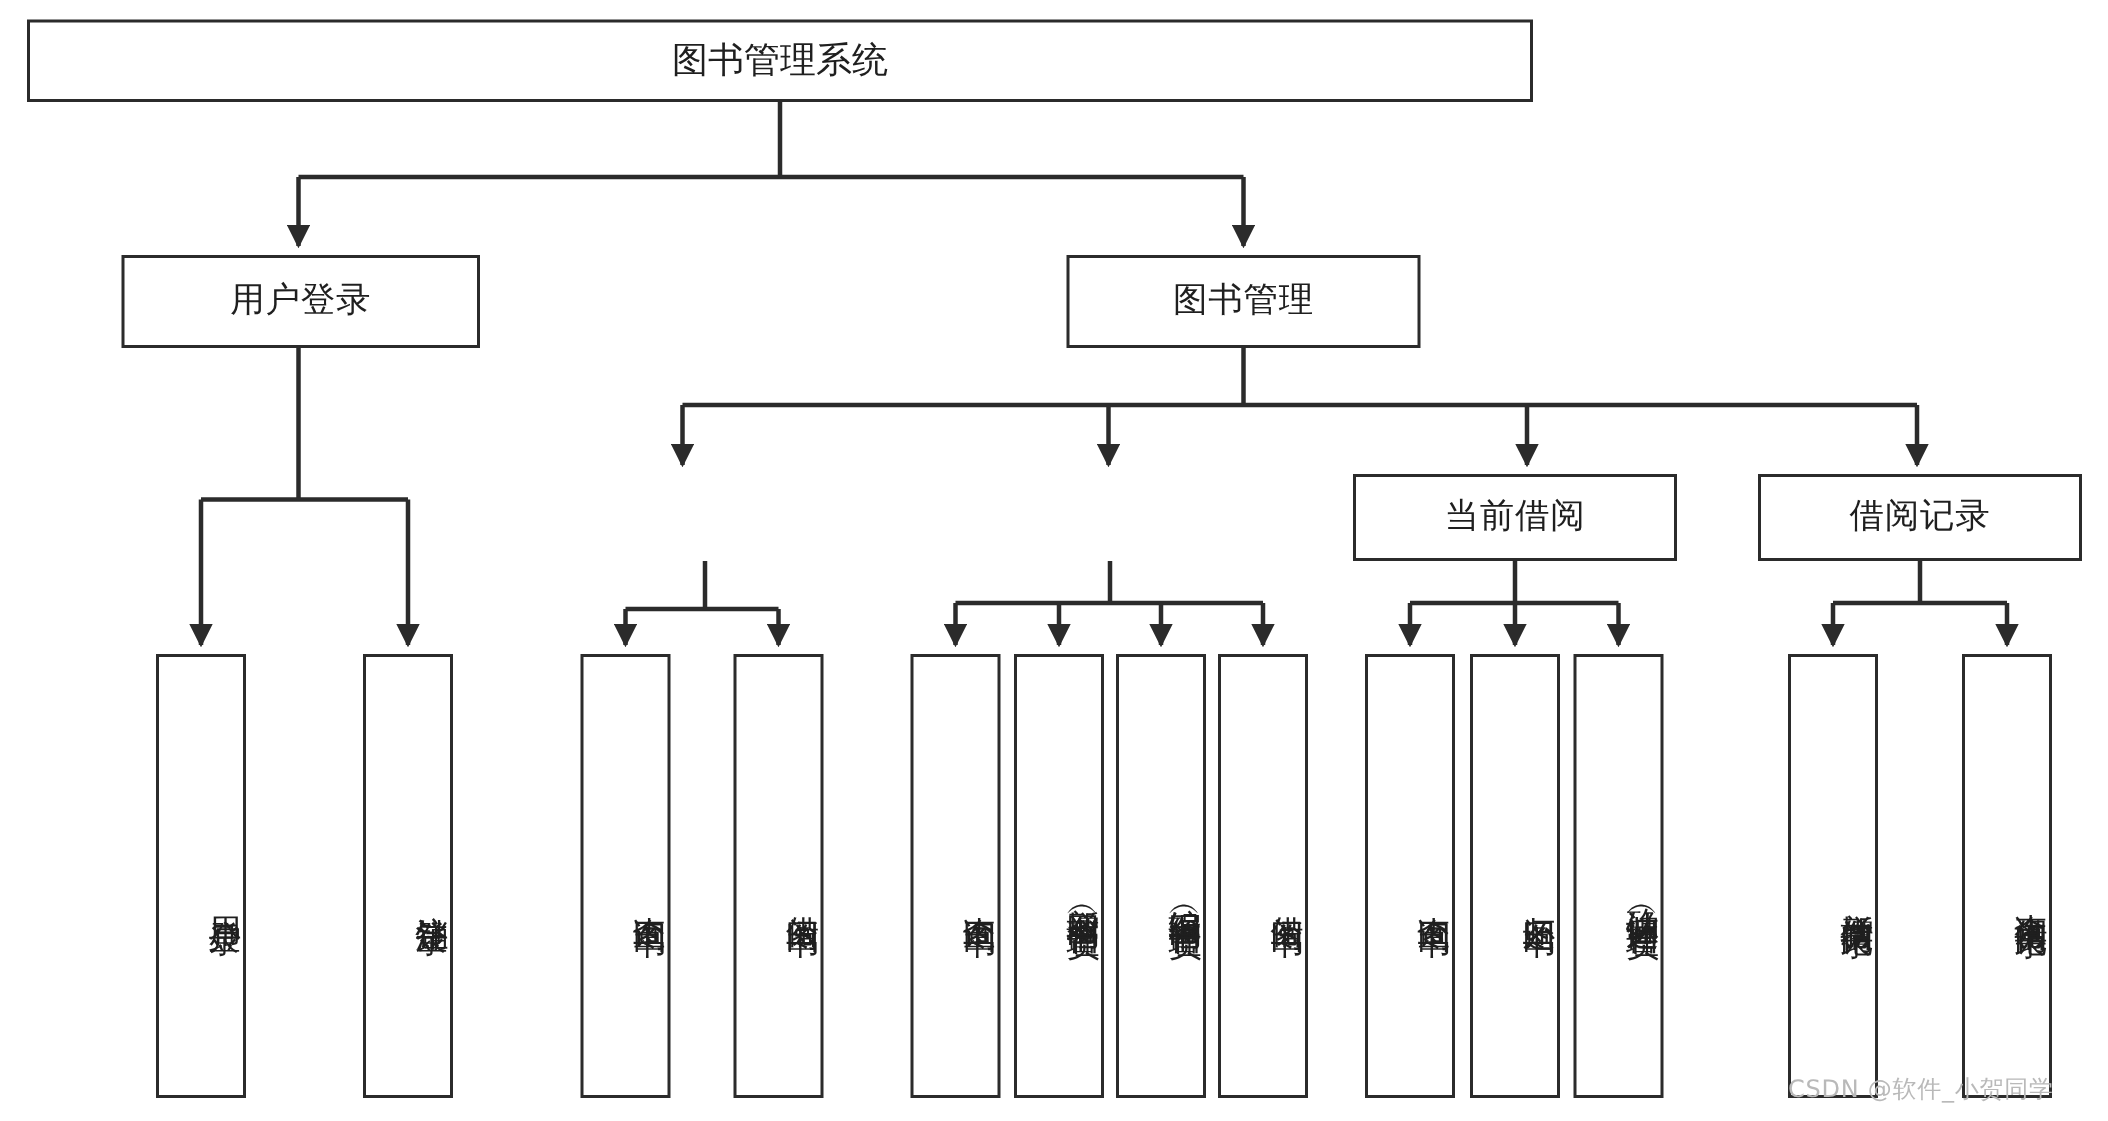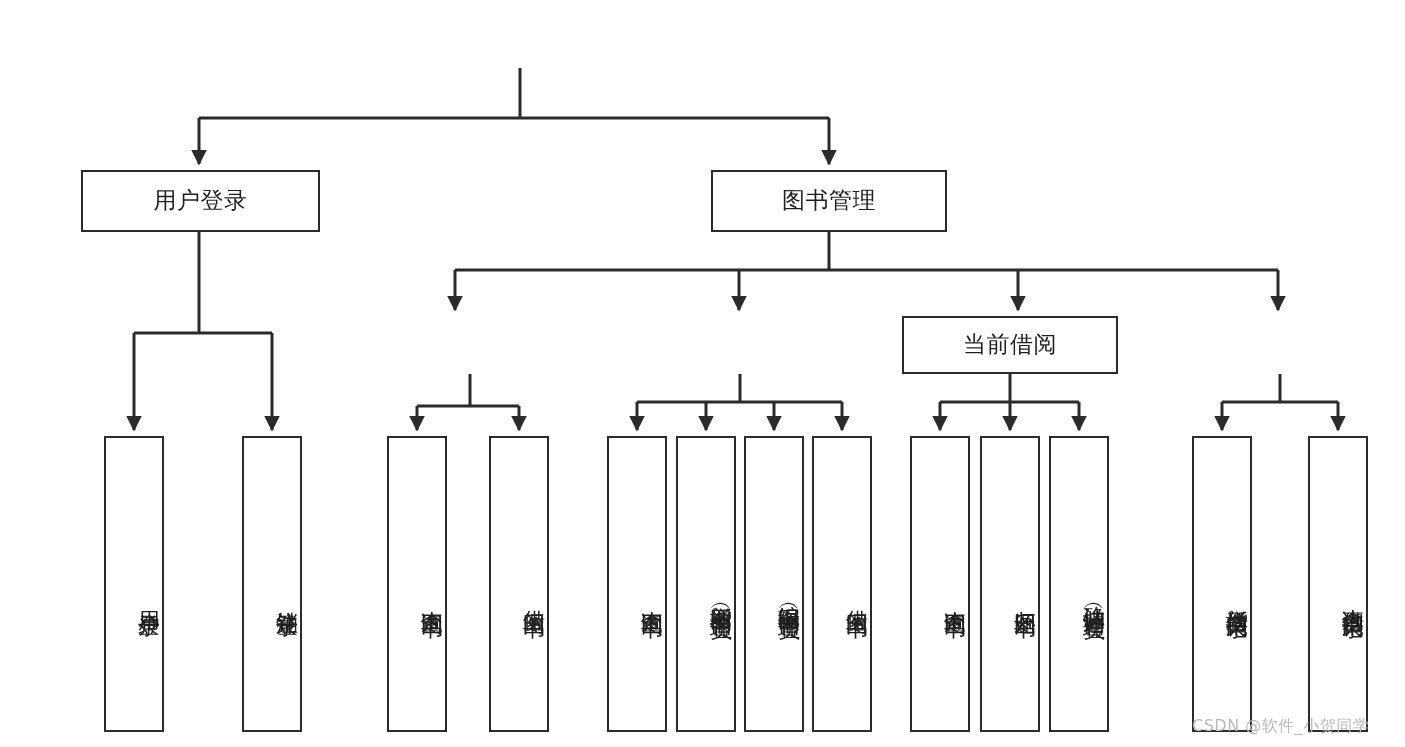--- a/index.html
+++ b/index.html
@@ -114,30 +114,36 @@
       <path d="M 1010 402 L 1010 430" marker-end="url(#arrow)"></path>
       <path d="M 1079 402 L 1079 430" marker-end="url(#arrow)"></path>
 
       <path d="M 1280 374 L 1280 402"></path>
       <path d="M 1222 402 L 1338 402"></path>
       <path d="M 1222 402 L 1222 430" marker-end="url(#arrow)"></path>
       <path d="M 1338 402 L 1338 430" marker-end="url(#arrow)"></path>
     </g>
   </svg>
 
+  <div class="node root" style="left:18px; top:13px; width:1004px; height:55px;">
+    <span>图书管理系统</span>
+  </div>
 
   <div class="node h" style="left:81px; top:170px; width:239px; height:62px;">
     <span>用户登录</span>
   </div>
   <div class="node h" style="left:711px; top:170px; width:236px; height:62px;">
     <span>图书管理</span>
   </div>
 
   <div class="node h" style="left:902px; top:316px; width:216px; height:58px;justify-content:center;">
     <span>当前借阅</span>
+  </div>
+  <div class="node h" style="left:1172px; top:316px; width:216px; height:58px;">
+    <span>借阅记录</span>
   </div>
 
   <div class="node v" style="left:104px; top:436px; width:60px; height:296px;">
     <span class="vtext">用户登录</span>
   </div>
   <div class="node v" style="left:242px; top:436px; width:60px; height:296px;">
     <span class="vtext">注销登录</span>
   </div>
 
   <div class="node v" style="left:387px; top:436px; width:60px; height:296px;">

